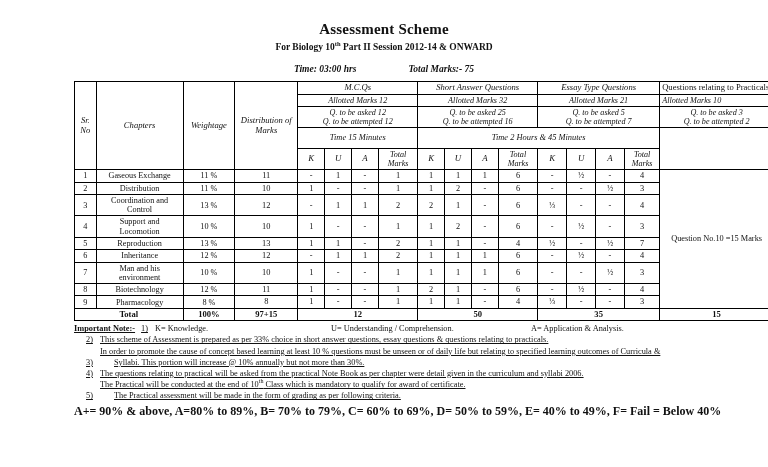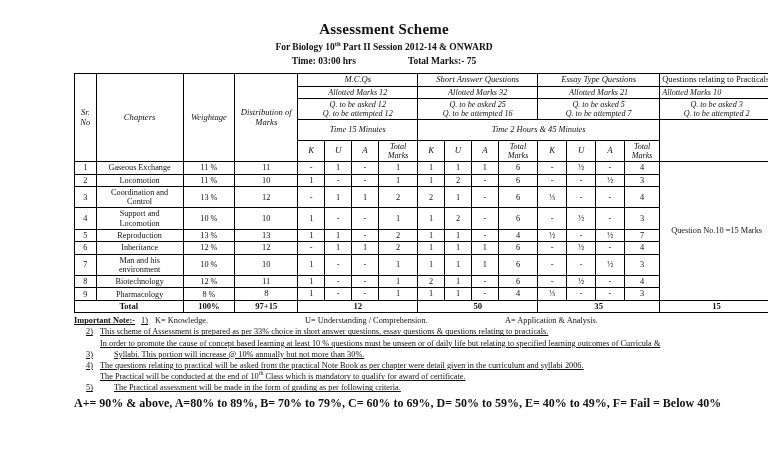--- a/index.html
+++ b/index.html
@@ -10,21 +10,21 @@
     color:#111;
     overflow:hidden;
   }
   .page{ position:relative; width:768px; height:467px; padding:14px; box-sizing:border-box; }
 
   
   .titleblock{ text-align:center; padding-top:7px; }
   .doc-title{ font-size:15px; font-weight:bold; letter-spacing:.2px; line-height:1.15; }
   .doc-sub{ font-size:9.5px; font-weight:bold; margin-top:2px; line-height:1.2; }
   .doc-sub sup{ font-size:6.5px; vertical-align:super; }
-  .doc-line3{ font-size:9.5px; font-weight:bold; margin-top:2px; line-height:1.2; }
+  .doc-line3{ font-size:9.5px; font-weight:bold; margin-top:10px; line-height:1.2;font-style:italic; }
   .doc-line3 .gap{ display:inline-block; width:52px; }
 
   
   .tbl-wrap{ margin:6px 8px 0 60px; }
   table.scheme{
     border-collapse:collapse;
     width:700px;
     table-layout:fixed;
     font-size:8.1px;
   }
@@ -73,21 +73,21 @@
   .frac{ font-size:8.3px; white-space:nowrap; }
 
   
   .notes{ margin:2px 8px 0 60px; width:700px; font-size:8.3px; line-height:1.33; }
   .note-row{ display:flex; align-items:flex-end;text-decoration:underline; }
   .note-lbl{ font-weight:bold; white-space:nowrap; }
   .note-num{ width:14px; flex:0 0 14px; text-align:left; }
   .note-txt{ flex:1 1 auto; }
   .note-txt sup{ font-size:6px; vertical-align:super; }
   .n1 .seg{ display:inline-block; }
-  .n1 .seg-k{ width:150px; }
+  .n1 .seg-k{ width:176px; }
   .n1 .seg-u{ width:200px; }
   .note-indent{ padding-left:14px; }
   .grading{ font-weight:bold; font-size:12px; margin-top:3px; }
 </style>
 </head>
 <body>
 
 <div class="page">
 
   <div class="titleblock">
@@ -203,21 +203,21 @@
         <td class="bold">6</td>
         <td class="num frac">-</td>
         <td class="num frac">½</td>
         <td class="num frac">-</td>
         <td class="bold">4</td>
         <td class="prac" rowspan="9">Question No.10 =15 Marks</td>
       </tr>
 
       <tr>
         <td class="sr">2</td>
-        <td class="chapter">Locomotion</td>
+        <td class="chapter">Distribution</td>
         <td class="wt">11 %</td>
         <td class="dm">10</td>
         <td class="num">1</td>
         <td class="num">-</td>
         <td class="num">-</td>
         <td class="bold">1</td>
         <td class="num">1</td>
         <td class="num">2</td>
         <td class="num">-</td>
         <td class="bold">6</td>

